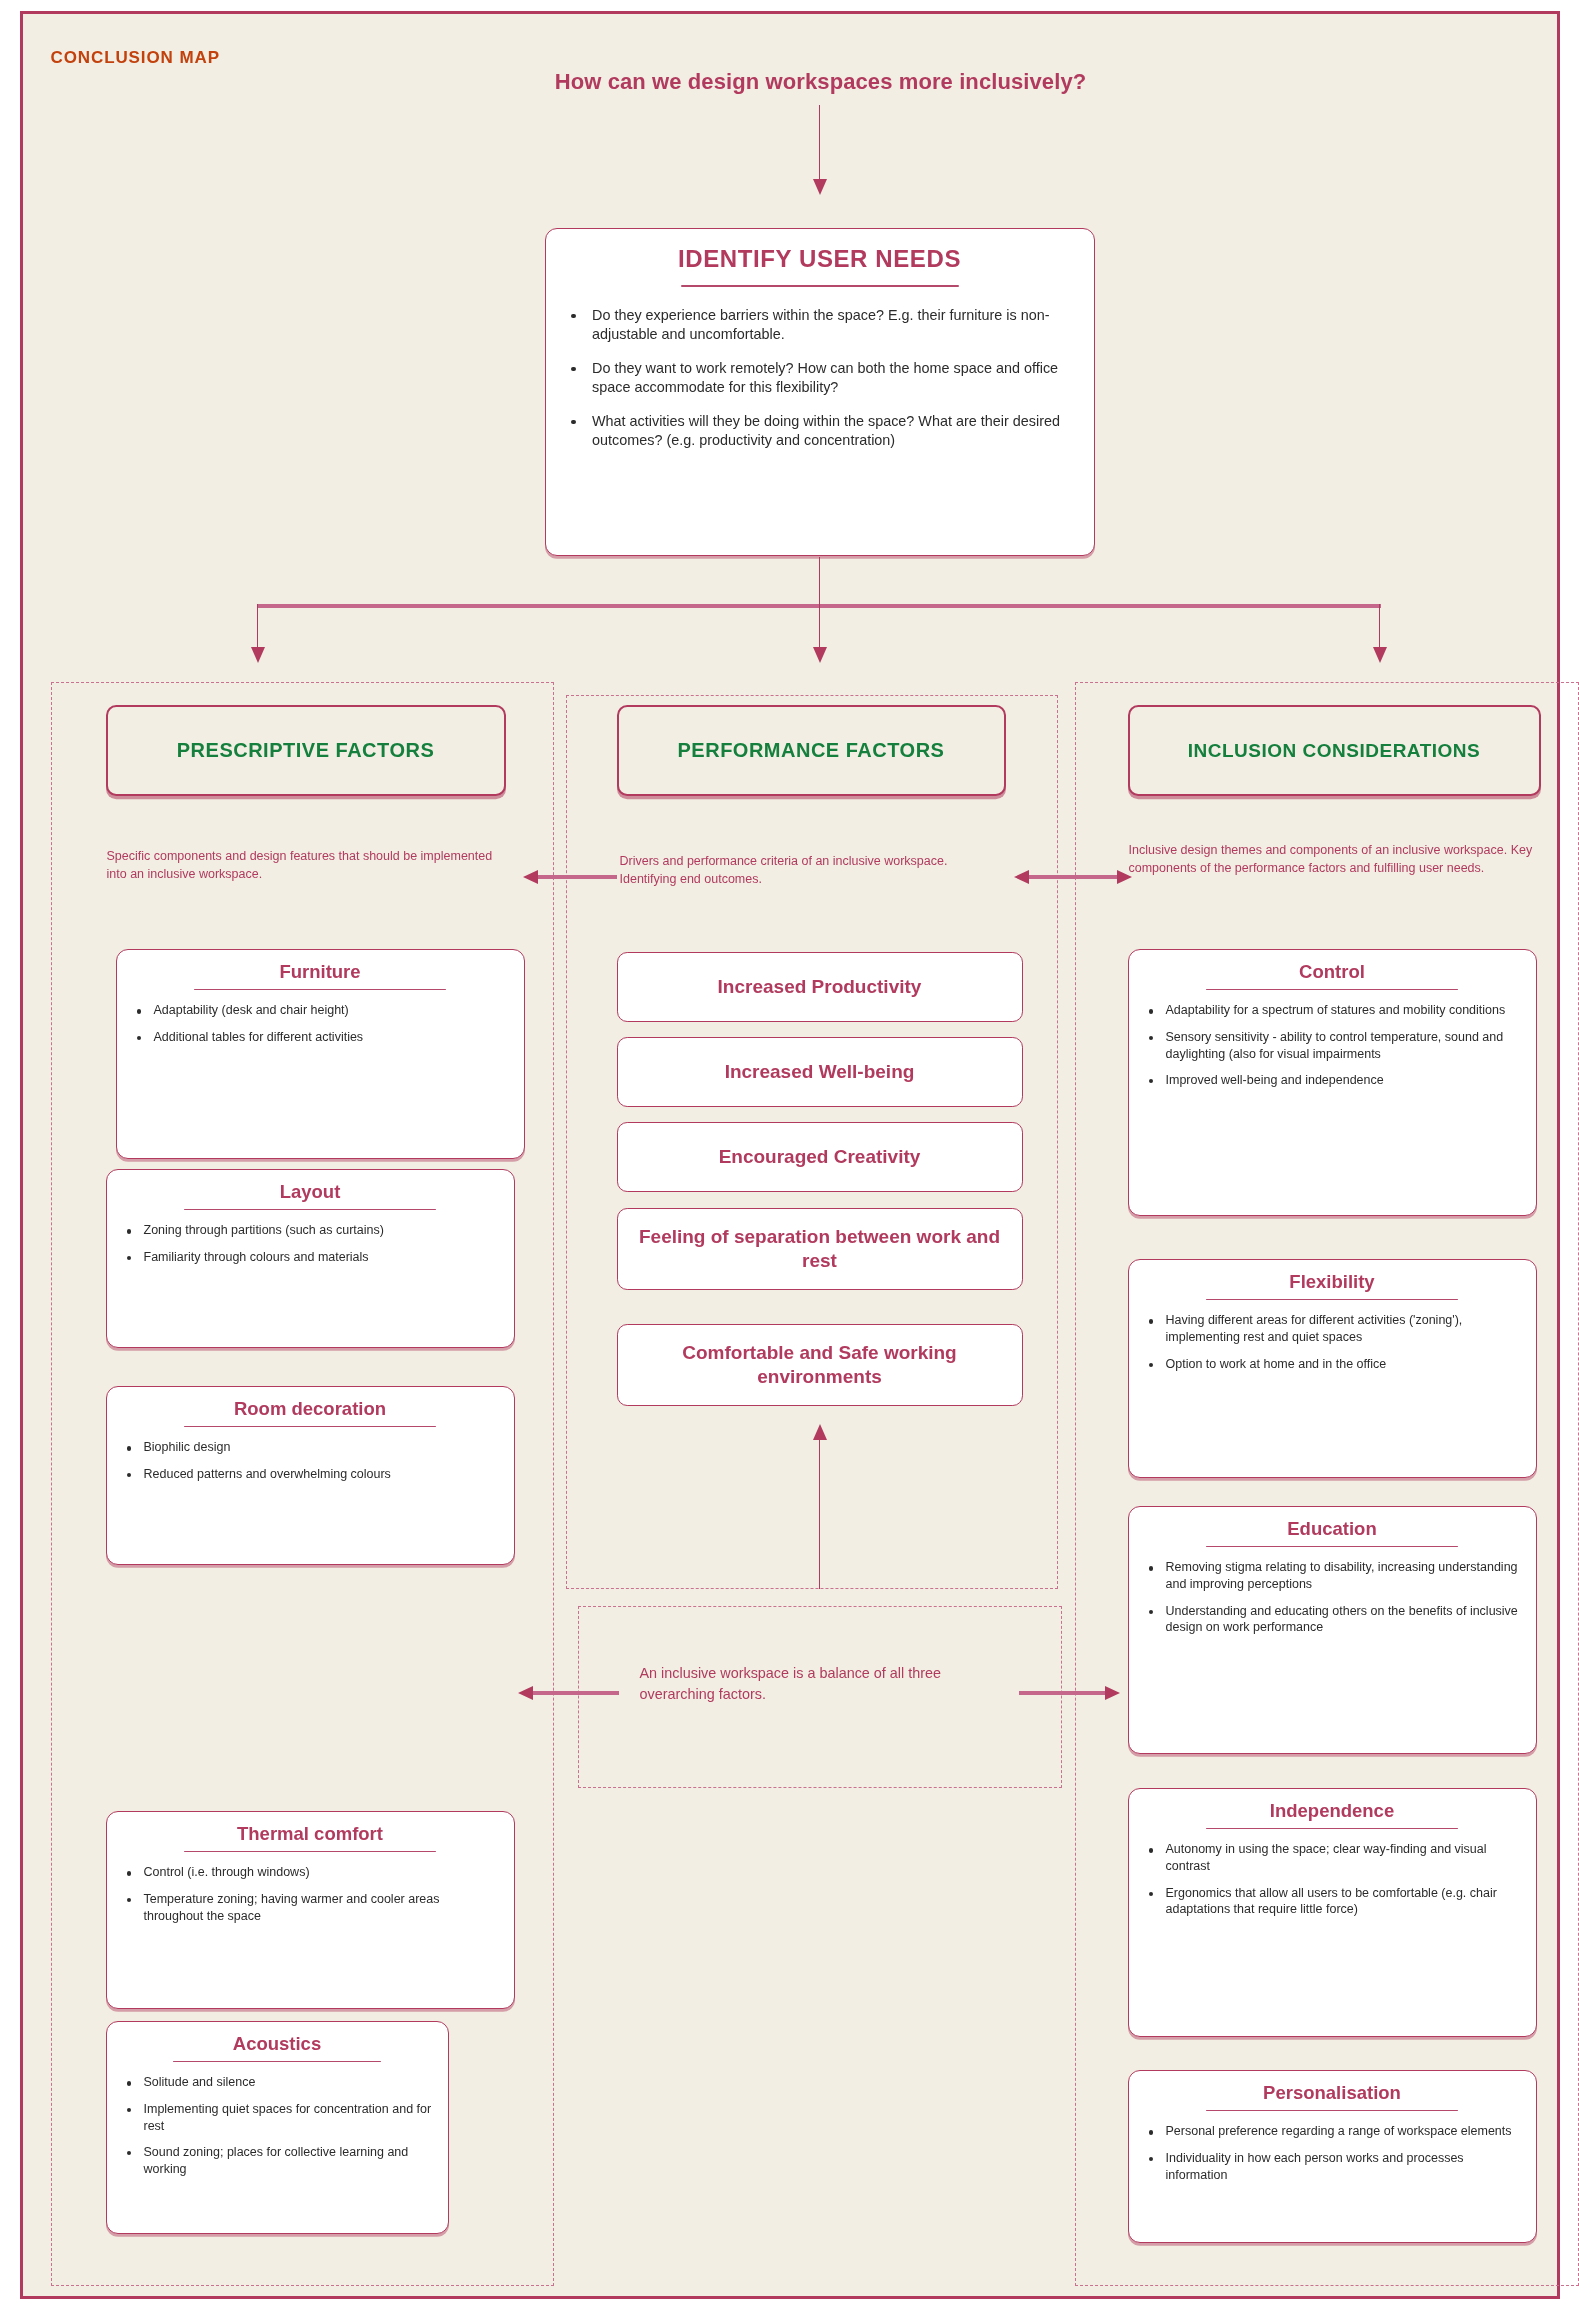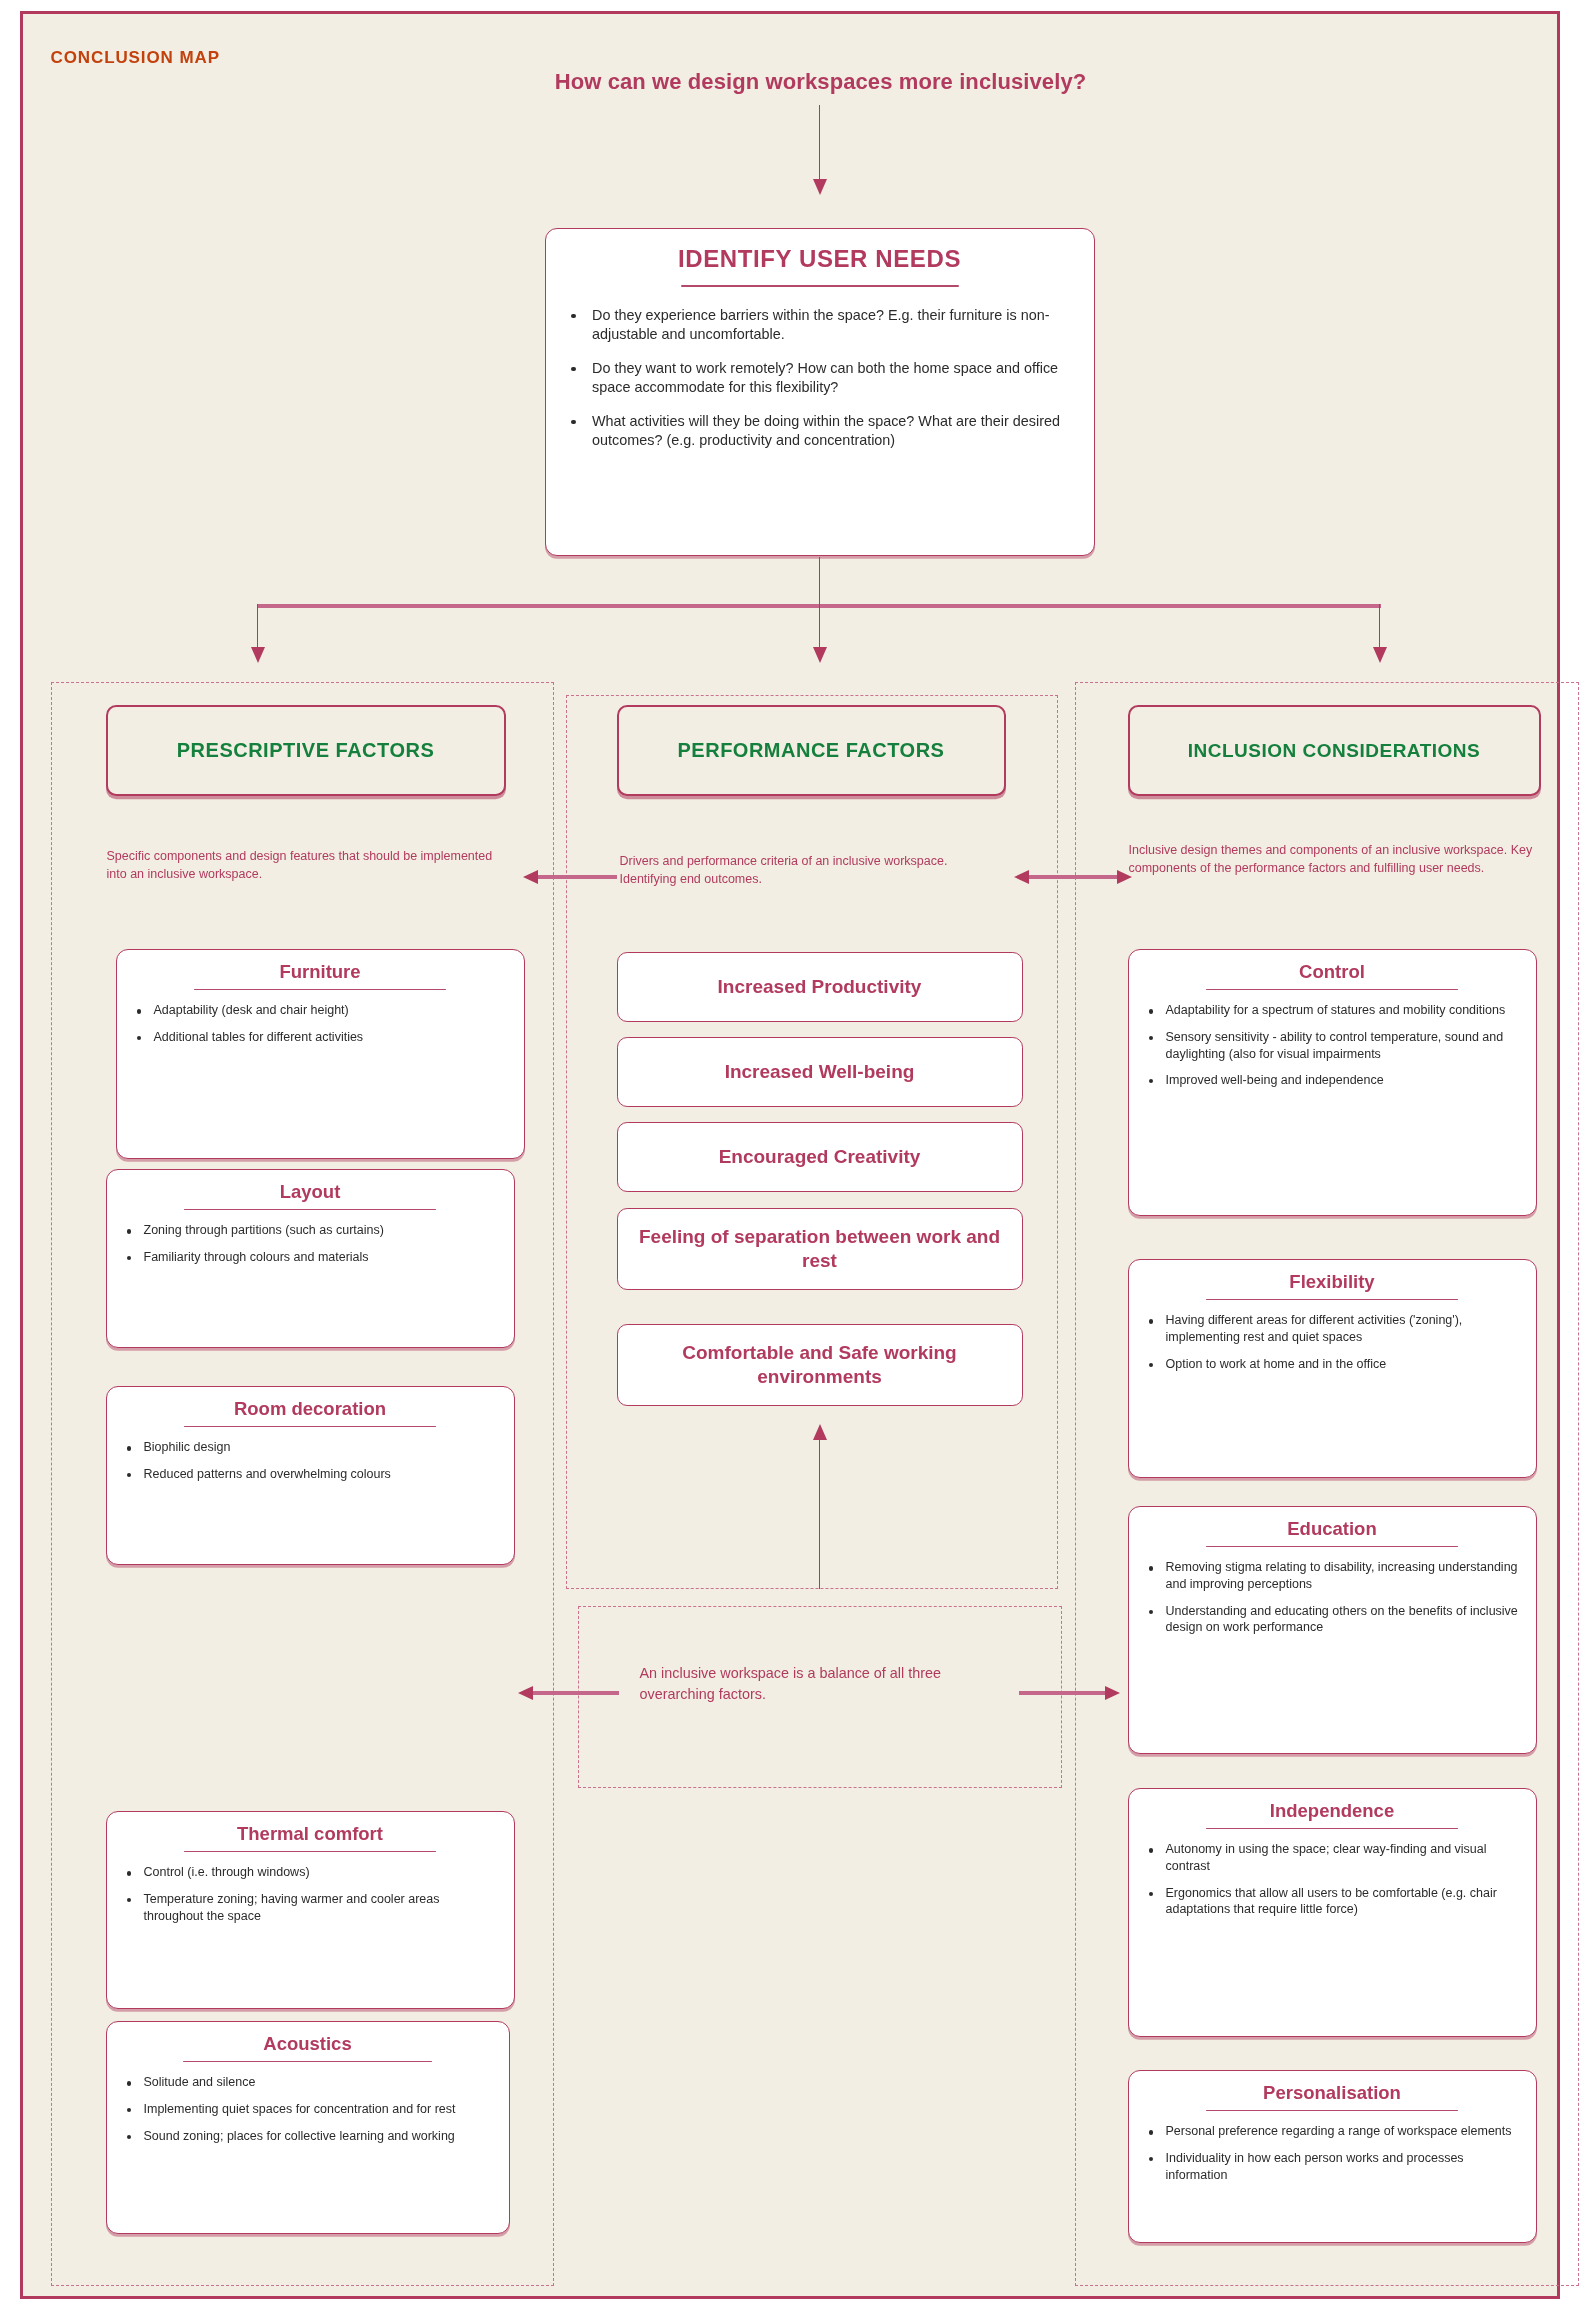--- a/index.html
+++ b/index.html
@@ -297,21 +297,21 @@
 
     <div class="card side-card" style="left:83px; top:1797px; width:409px; height:198px;">
       <div class="card-title">Thermal comfort</div>
       <div class="rule"></div>
       <ul class="bullets">
         <li>Control (i.e. through windows)</li>
         <li>Temperature zoning; having warmer and cooler areas throughout the space</li>
       </ul>
     </div>
 
-    <div class="card side-card" style="left:83px; top:2007px; width:404px; height:213px;">
+    <div class="card side-card" style="left:83px; top:2007px; width:343px; height:213px;">
       <div class="card-title">Acoustics</div>
       <div class="rule"></div>
       <ul class="bullets">
         <li>Solitude and silence</li>
         <li>Implementing quiet spaces for concentration and for rest</li>
         <li>Sound zoning; places for collective learning and working</li>
       </ul>
     </div>
 
     <div class="outcome" style="left:594px; top:938px; width:406px; height:70px;">

